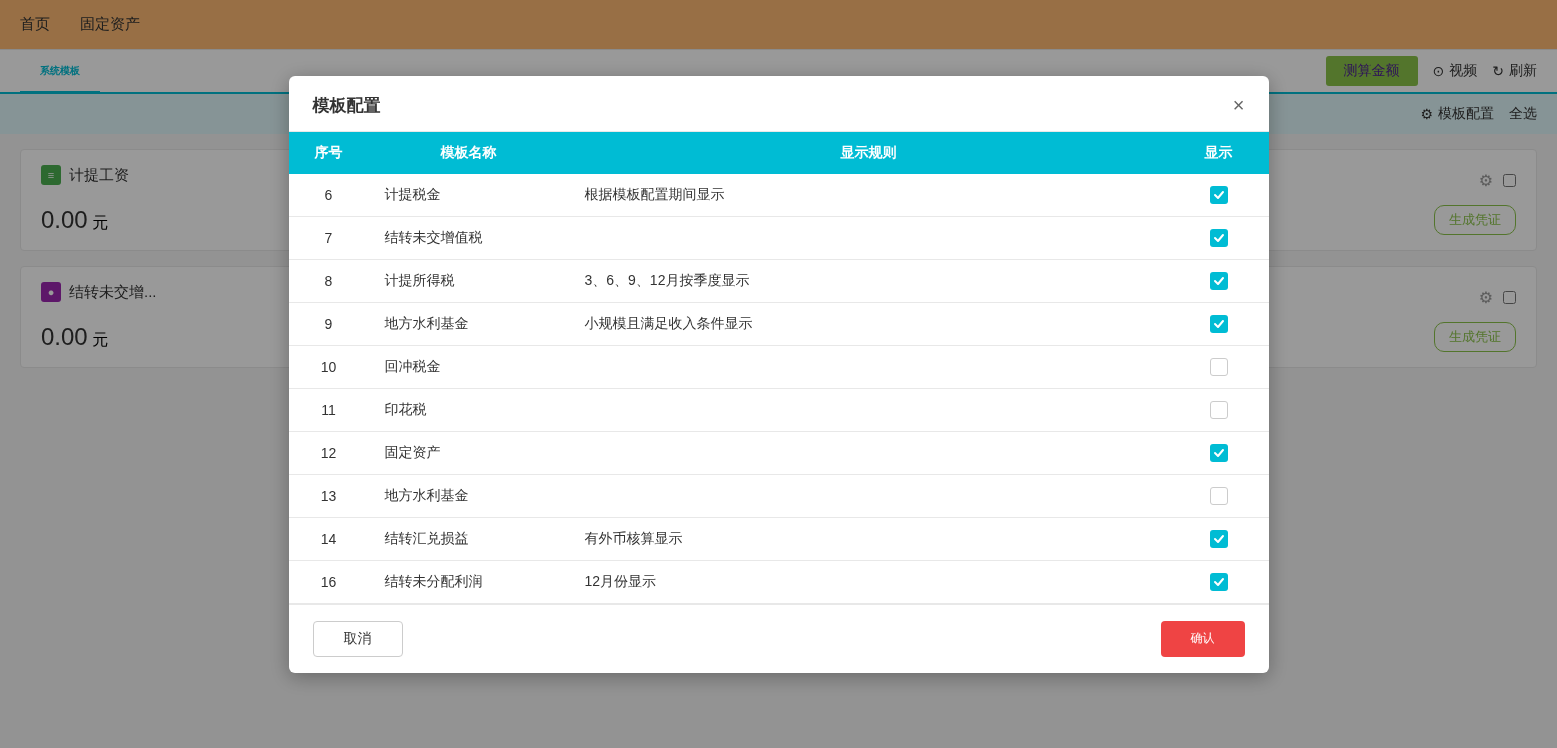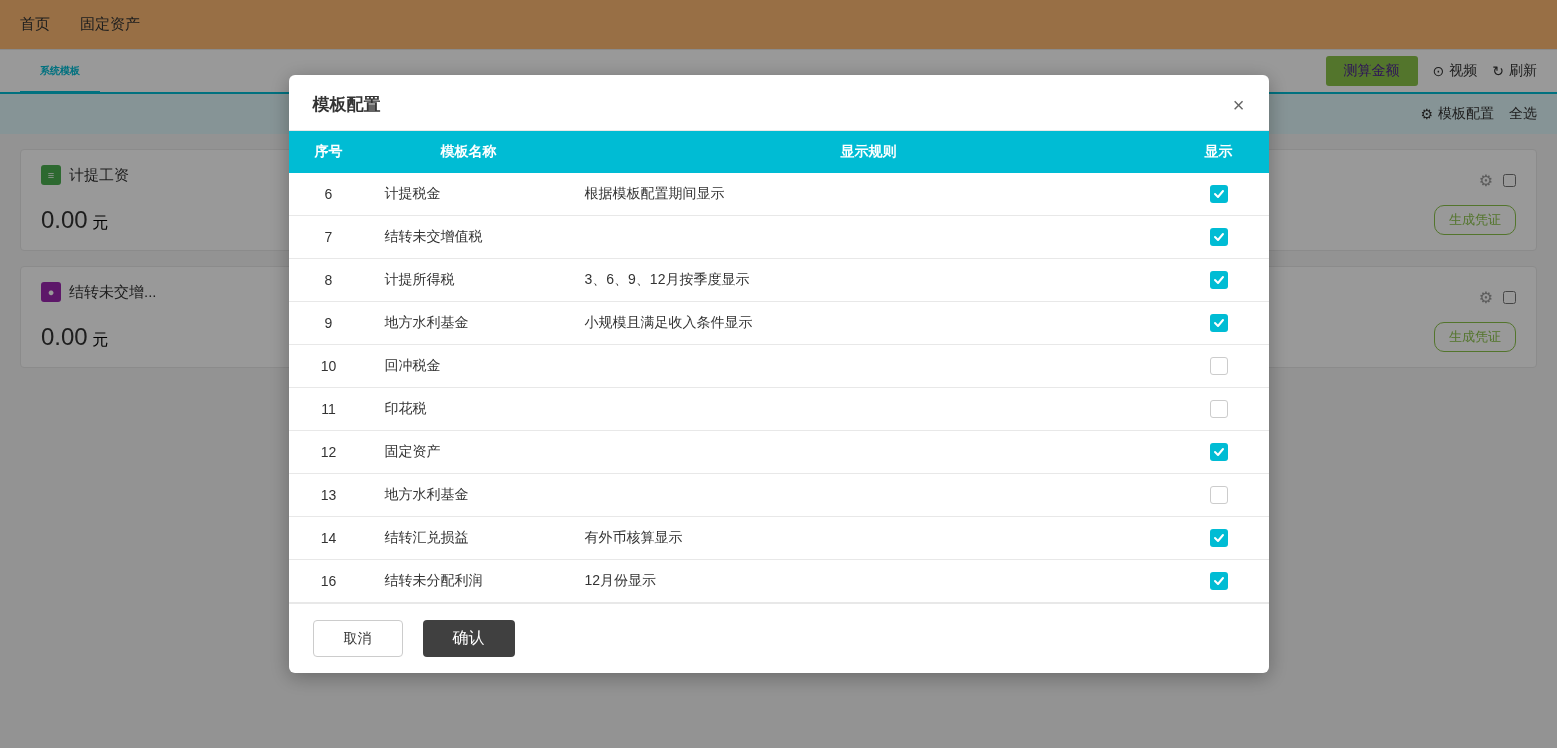--- a/index.html
+++ b/index.html
@@ -280,42 +280,42 @@
     }
     .dialog-body::-webkit-scrollbar-thumb {
       background: #ccc;
       border-radius: 4px;
     }
 
     
     .dialog-footer {
       padding: 16px 24px;
       display: flex;
-      justify-content: flex-start;
+      justify-content: space-between;
       gap: 20px;
       border-top: 1px solid #e8e8e8;
     }
 
     .btn-cancel {
       border: 1px solid #ccc;
       background: #fff;
       color: #333;
       padding: 8px 30px;
       border-radius: 4px;
       font-size: 14px;
       cursor: pointer;
     }
 
     .btn-confirm {
-      background: #404040;
+      background: #ef4444;
       color: #fff;
       border: none;
       padding: 8px 30px;
       border-radius: 4px;
-      font-size: 16px;
+      font-size: 12px;
       cursor: pointer;
     }
 
     .gear-icon {
       color: #999;
       font-size: 16px;
     }
 
     .right-actions {
       display: flex;

